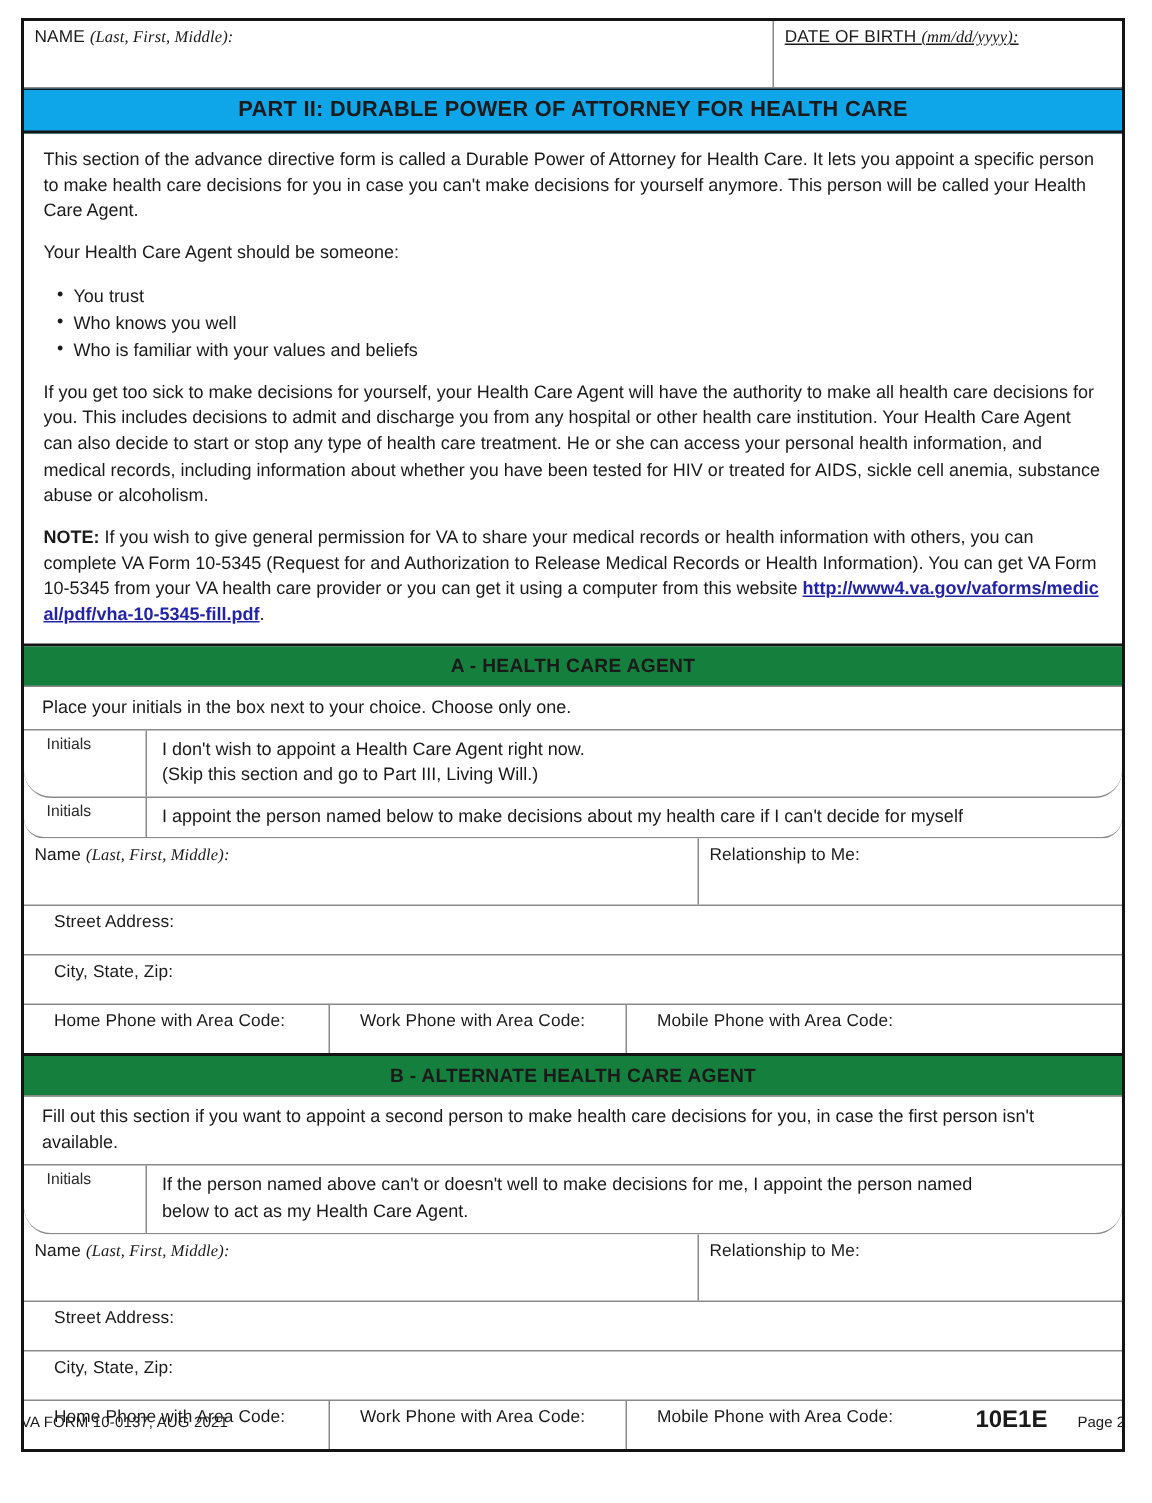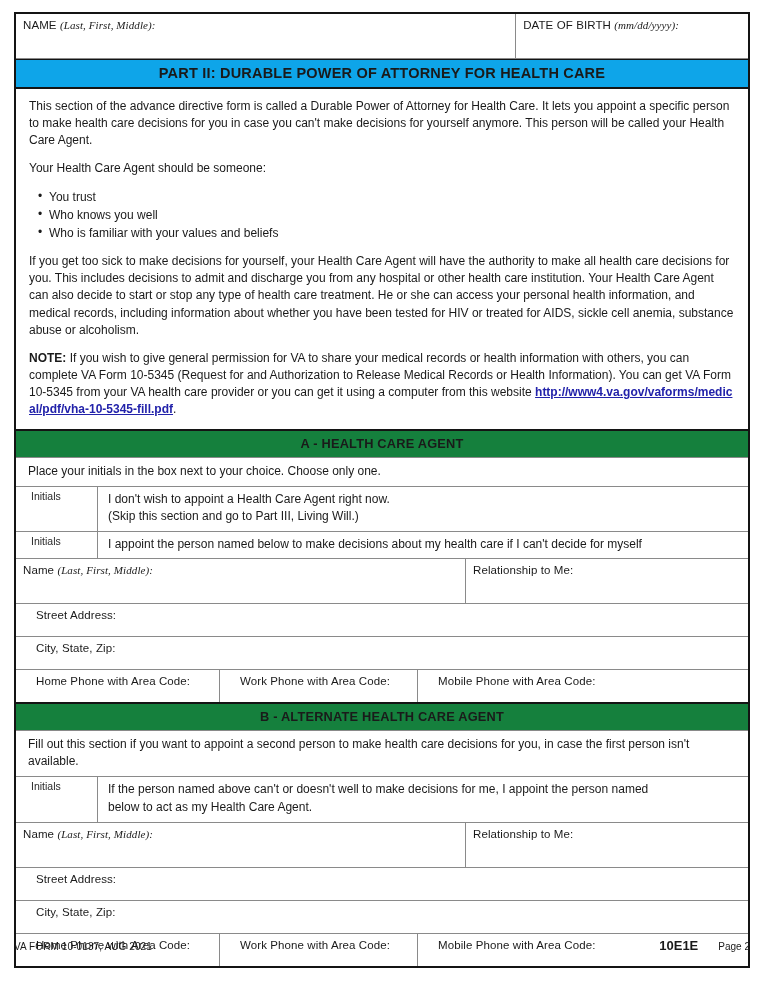--- a/index.html
+++ b/index.html
@@ -60,21 +60,21 @@
     font-family: "Liberation Serif", serif;
     font-style: italic;
     font-size: 11px;
   }
 
   .entry-tall { height: 44px; }
   .entry-med  { height: 32px; padding-left: 20px; }
 
   
   .hdr-name { width: 504px; }
-  .hdr-dob  { width: 235px; }
+  .hdr-dob  { width: 235px; text-decoration: underline; }
 
   
   .part-banner {
     background: #0ea5e9;
     text-align: center;
     font-weight: bold;
     font-size: 14.5px;
     letter-spacing: 0.2px;
     padding: 5px 0 6px 0;
     border-top: 1px solid #141414;
@@ -134,21 +134,21 @@
   }
 
   .instruct {
     padding: 5px 10px 6px 12px;
     font-size: 12px;
     line-height: 1.42;
     border-bottom: 1px solid #8a8a8a;
   }
 
   
-  .init-row { display: flex; border-bottom: 1px solid #8a8a8a; }
+  .init-row { display: flex; border-bottom: 1px solid #8a8a8a; border-radius: 18px; }
   .init-box {
     width: 76px;
     flex: 0 0 76px;
     margin-left: 6px;
     border-right: 1px solid #8a8a8a;
     font-size: 10.5px;
     padding: 3px 0 0 9px;
     box-sizing: border-box;
     color: #2a2a2a;
   }
@@ -163,21 +163,21 @@
   .footer {
     position: absolute;
     left: 14px;
     top: 938px;
     width: 736px;
     display: flex;
     align-items: baseline;
     font-size: 10px;
   }
   .footer-left { flex: 1 1 auto; letter-spacing: 0.1px; }
-  .footer-code { font-weight: bold; margin-right: 20px; font-size: 13px; }
+  .footer-code { font-weight: bold; margin-right: 20px; font-size: 16px; }
   .footer-page { font-size: 10px; }
 </style>
 </head>
 <body>
 
 <div class="page">
 
   <div class="form-table">
 
     <div class="row">

